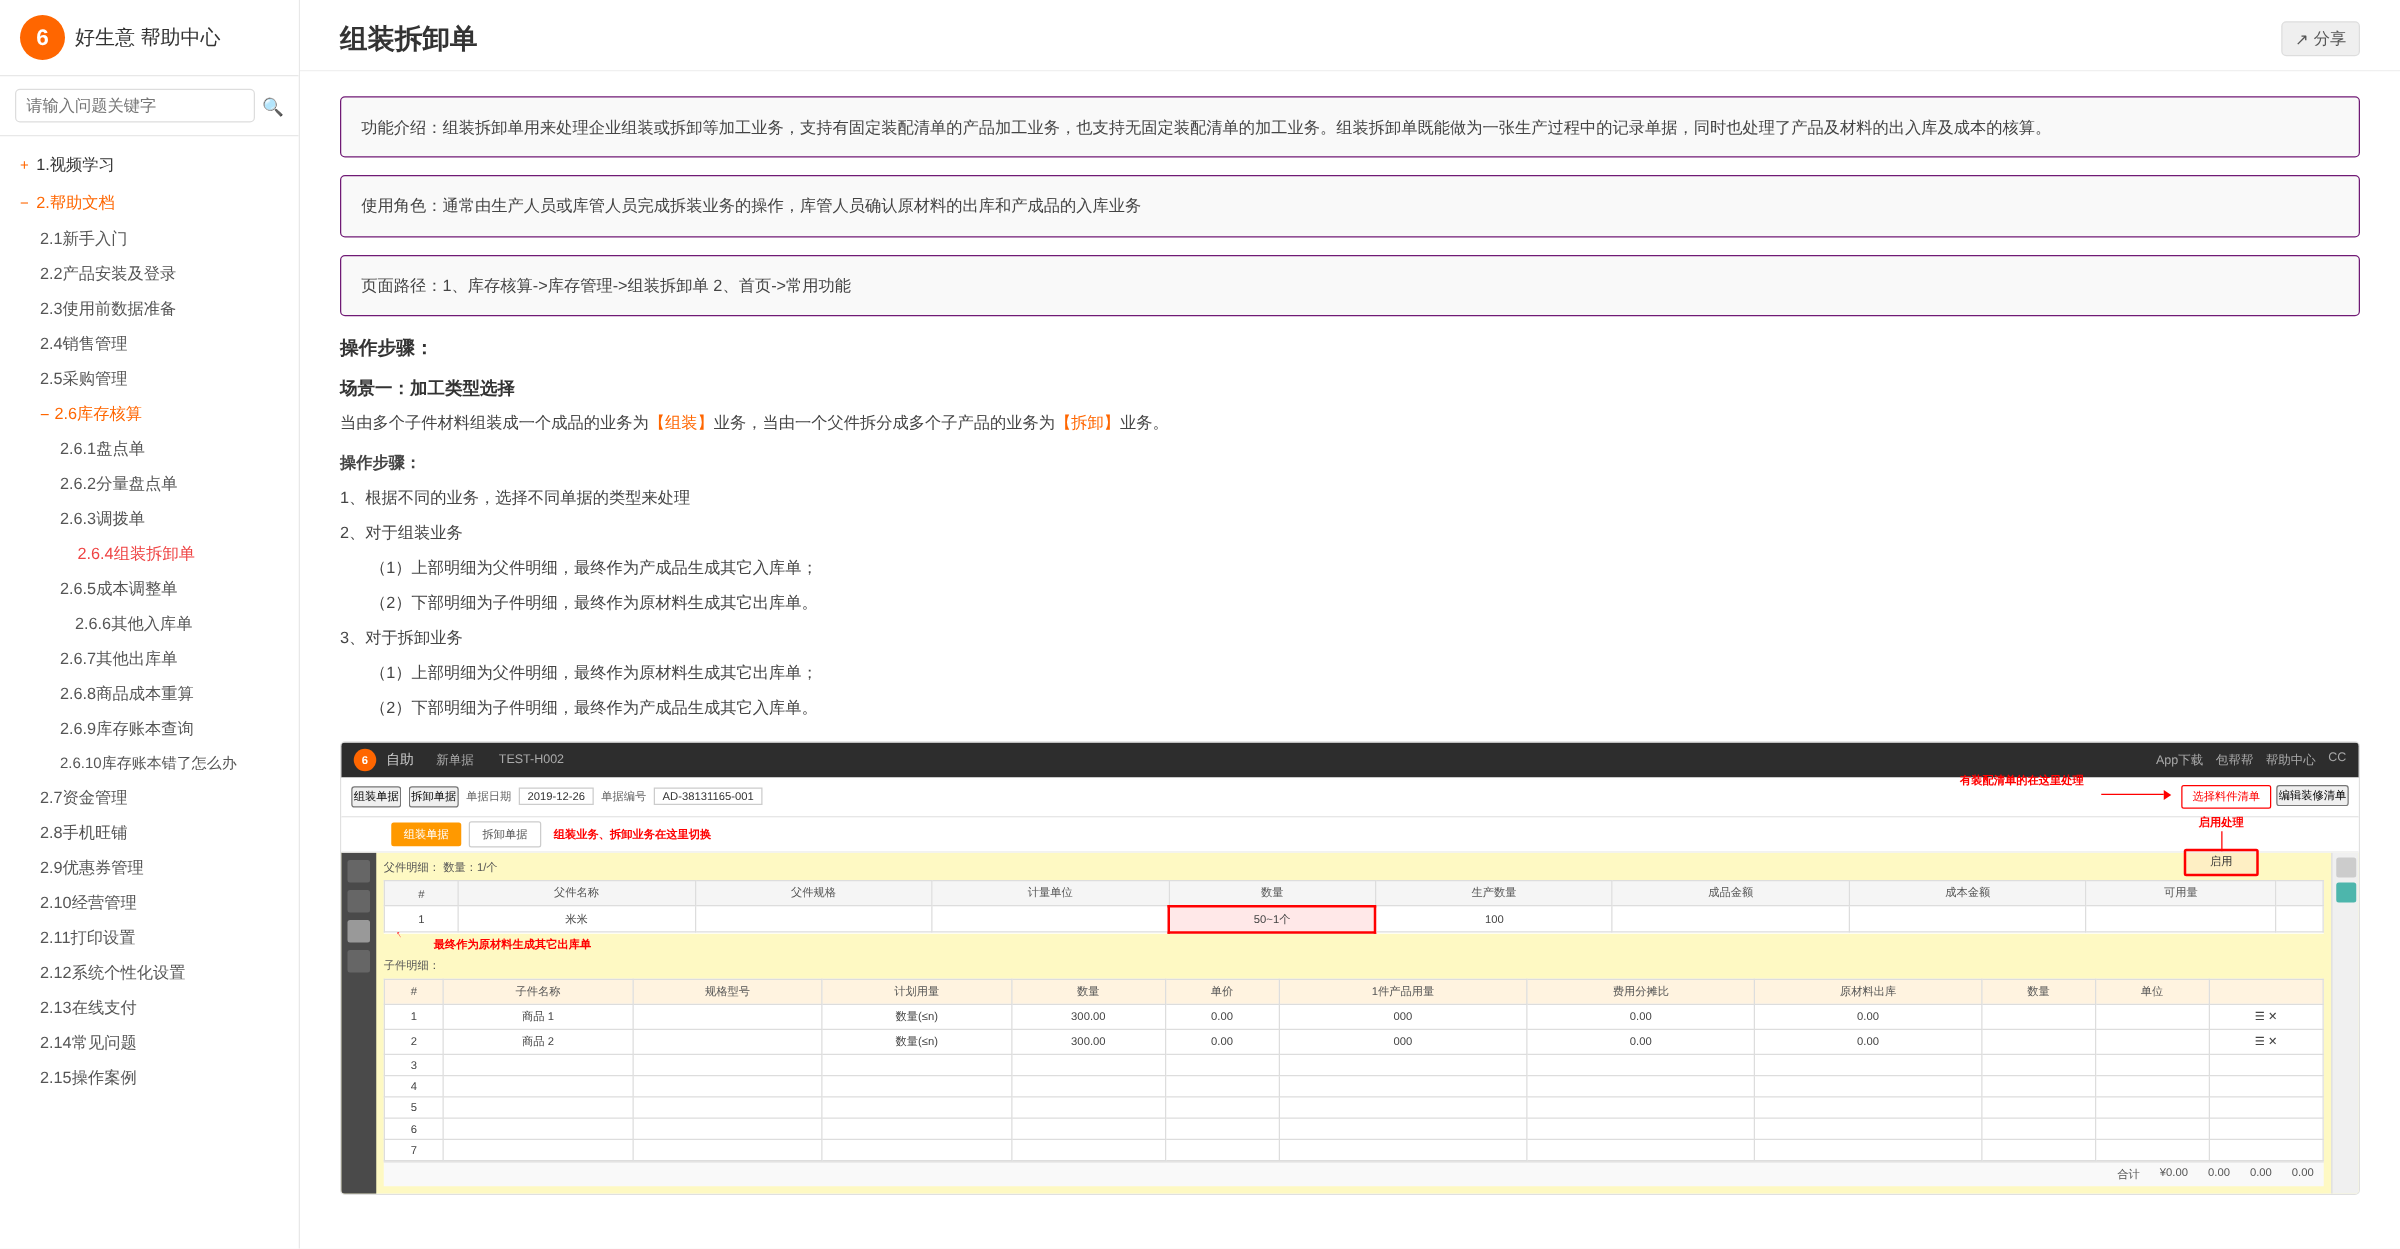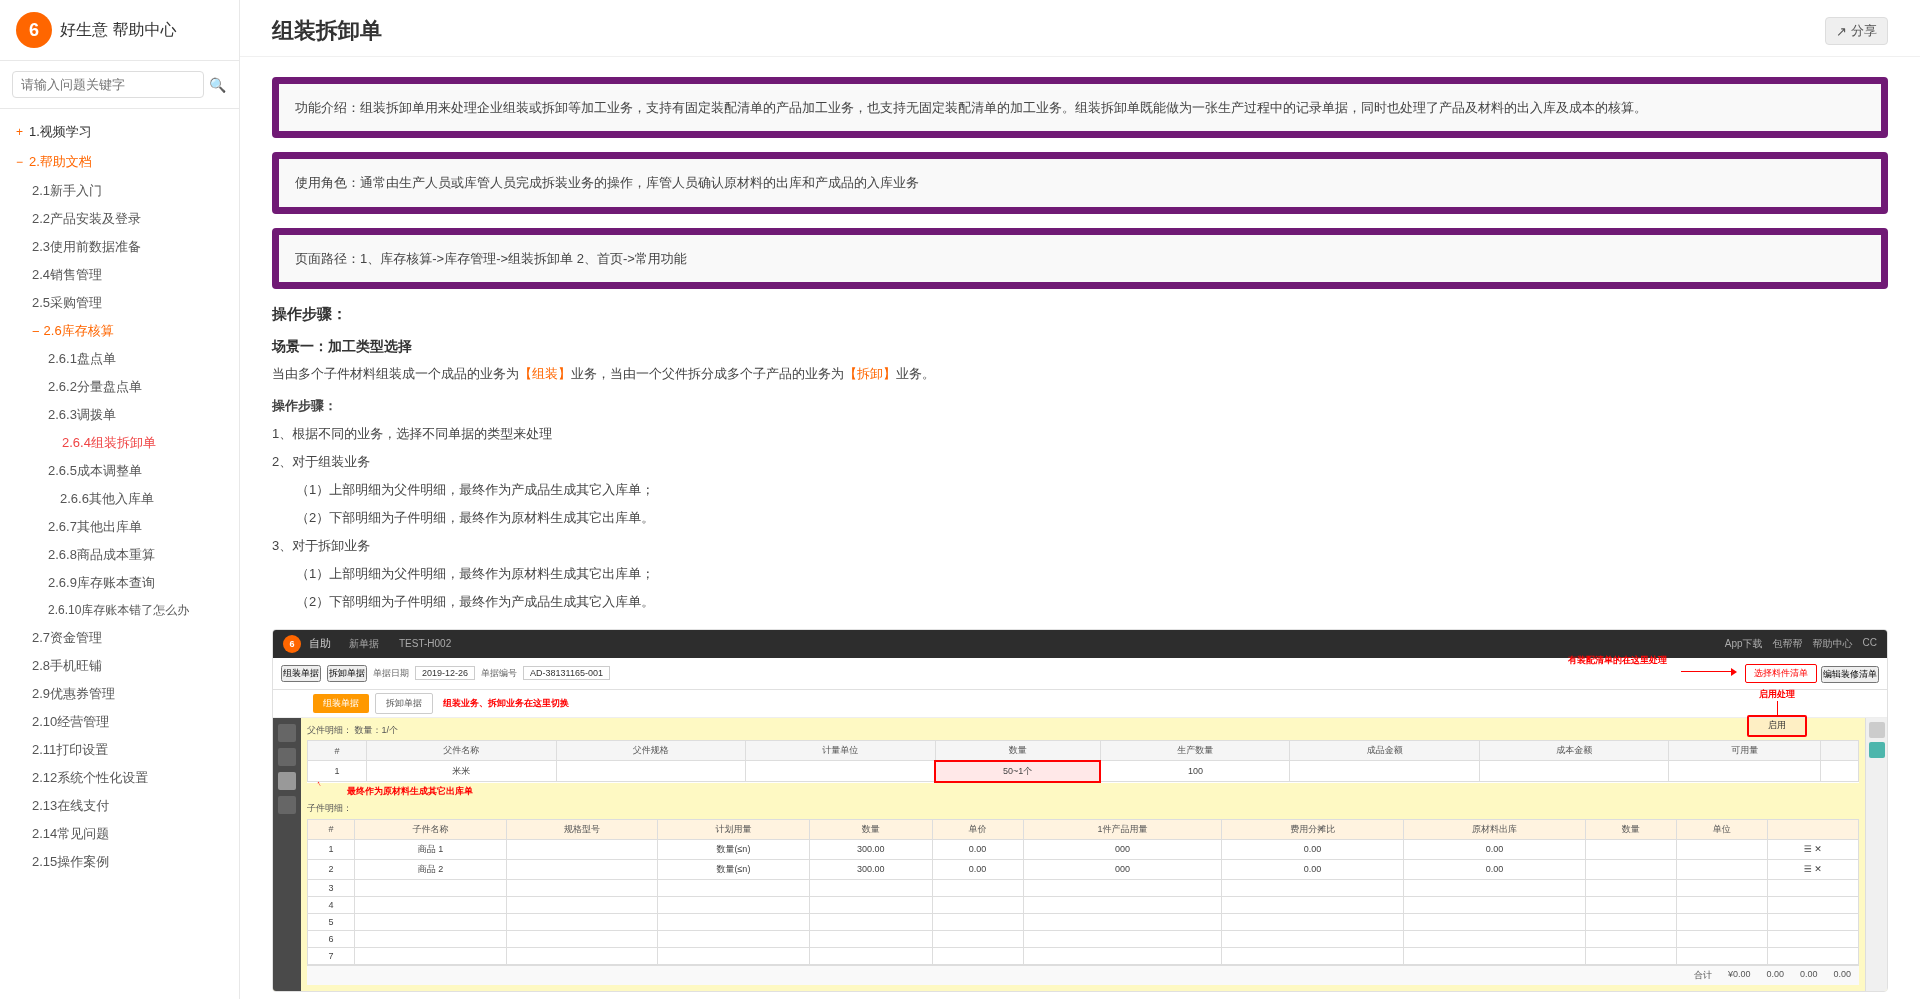--- a/index.html
+++ b/index.html
@@ -133,21 +133,21 @@
     }
     .main-content {
       flex: 1;
       overflow-y: auto;
       padding: 20px 32px;
     }
 
     
     .info-block {
       background: #f9f9f9;
-      border: 7px solid #701a75;
+      border: 1px solid #701a75;
       border-radius: 4px;
       padding: 12px 16px;
       margin-bottom: 14px;
       font-size: 13px;
       color: #444;
       line-height: 1.8;
     }
 
     
     .section-title {
@@ -446,21 +446,21 @@
           <span style="font-size:9px; border:1px solid #ccc; padding:1px 6px; background:#fff;">2019-12-26</span>
           <span style="font-size:9px; color:#666;">单据编号</span>
           <span style="font-size:9px; border:1px solid #ccc; padding:1px 6px; background:#fff;">AD-38131165-001</span>
 
           <span style="position:absolute; right:220px; top:-4px; color:red; font-size:9px; font-weight:bold; white-space:nowrap;">有装配清单的在这里处理</span>
           <div style="position:absolute; right:150px; top:10px; display:flex; align-items:center;">
             <div style="width:50px; height:1px; background:red;"></div>
             <div style="border-left:6px solid red; border-top:4px solid transparent; border-bottom:4px solid transparent;"></div>
           </div>
 
-          <div style="margin-left:auto; display:flex; gap:4px; align-items:flex-end;">
+          <div style="margin-left:auto; display:flex; gap:4px; align-items:flex-start;">
             <button style="background:#fff; border:1px solid red; color:red; padding:2px 8px; font-size:9px; border-radius:2px; cursor:pointer;">选择料件清单</button>
             <button class="btn-white" style="font-size:9px;">编辑装修清单</button>
           </div>
         </div>
 
         <div style="background:#fff; padding:3px 40px; display:flex; align-items:center; gap:6px; border-bottom:1px solid #eee; position:relative;">
           <button style="background:#ff9900; color:#fff; border:none; padding:3px 10px; font-size:9px; border-radius:2px; cursor:pointer;">组装单据</button>
           <button style="background:#fff; border:1px solid #ccc; color:#555; padding:3px 10px; font-size:9px; border-radius:2px; cursor:pointer;">拆卸单据</button>
           <span style="color:red; font-size:9px; font-weight:bold; margin-left:4px;">组装业务、拆卸业务在这里切换</span>
 

